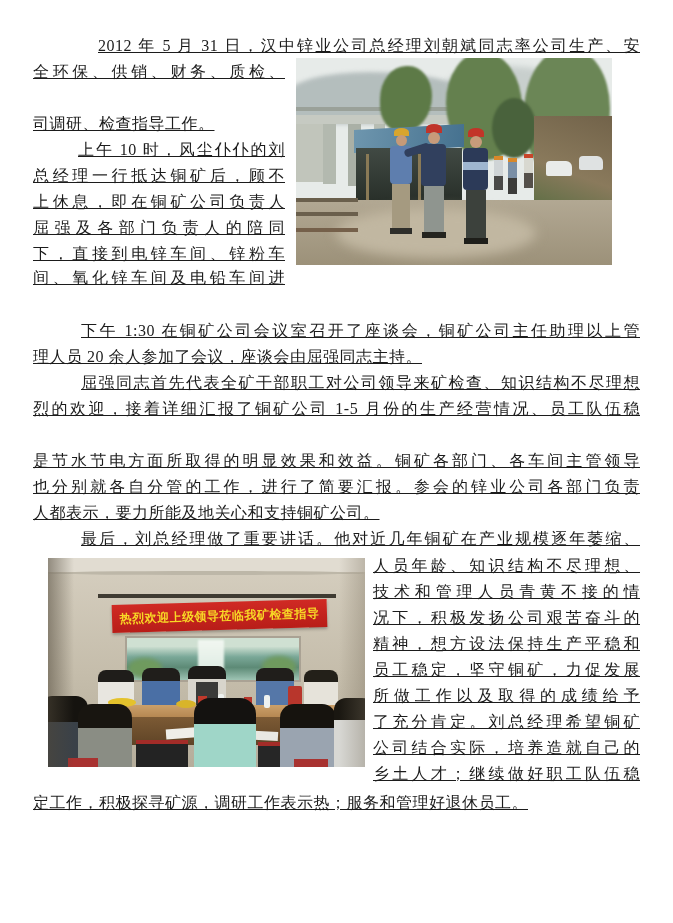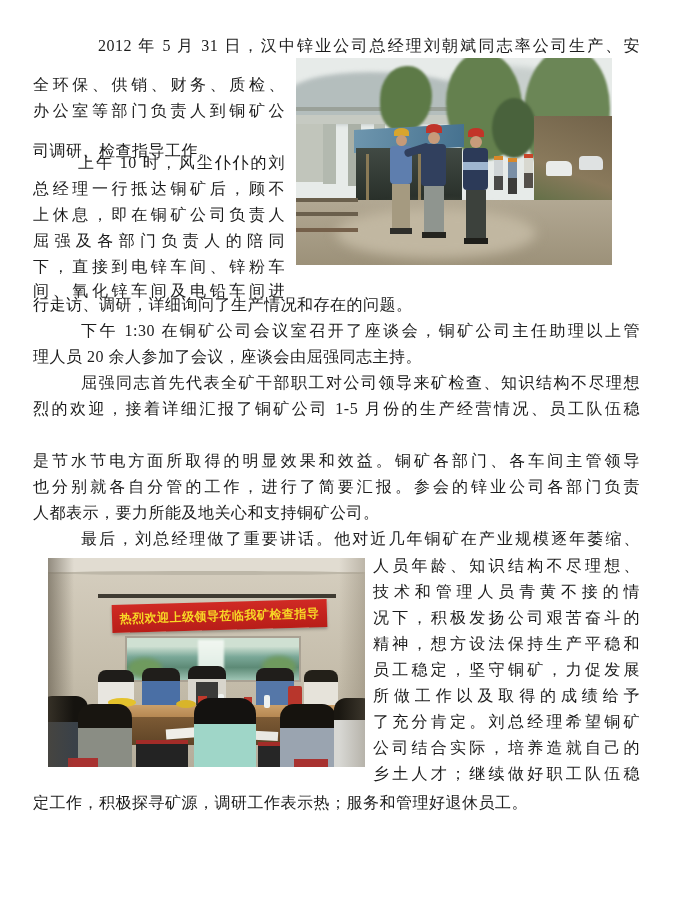--- a/index.html
+++ b/index.html
@@ -6,23 +6,23 @@
   .page{
     position:relative;width:673px;height:923px;margin:0 auto;
     background:#ffffff;overflow:hidden;
     font-family:"Liberation Serif","DejaVu Serif",serif;
   }
   
   .tl{
     position:absolute;left:33px;width:607px;height:26px;line-height:26px;
     font-size:16px;color:#1c1c1c;letter-spacing:.5px;
     text-align:justify;text-align-last:justify;
-    white-space:nowrap;overflow:hidden;
+    white-space:nowrap;overflow:hidden;text-decoration:underline;
   }
-  .lc{width:252px;margin-top:13px;}
+  .lc{width:252px;}
   .rc{left:373px;width:267px;}
   .end{text-align-last:left;}
   .i65{text-indent:65px;}
   .i45{text-indent:45px;}
   .i48{text-indent:48px;}
 
   
   .photo{position:absolute;overflow:hidden;}
   .ph{position:absolute;}
 
@@ -130,29 +130,27 @@
     letter-spacing:1px;
   }
 </style>
 </head>
 <body>
 
 <div class="page">
 
   <div class="tl i65" style="top:33px">2012 年 5 月 31 日，汉中锌业公司总经理刘朝斌同志率公司生产、安</div>
   <div class="tl lc" style="top:59px">全环保、供销、财务、质检、</div>
-  <div class="tl lc" style="top:85px">办公室等部门负责人到铜矿公</div>
-  <div class="tl lc end" style="top:125px">司调研、检查指导工作。</div>
+  <div class="tl lc end" style="top:111px">司调研、检查指导工作。</div>
   <div class="tl lc i45" style="top:137px">上午 10 时，风尘仆仆的刘</div>
   <div class="tl lc" style="top:163px">总经理一行抵达铜矿后，顾不</div>
   <div class="tl lc" style="top:189px">上休息，即在铜矿公司负责人</div>
   <div class="tl lc" style="top:215px">屈强及各部门负责人的陪同</div>
   <div class="tl lc" style="top:241px">下，直接到电锌车间、锌粉车</div>
   <div class="tl lc" style="top:265px">间、氧化锌车间及电铅车间进</div>
-  <div class="tl end" style="top:292px">行走访、调研，详细询问了生产情况和存在的问题。</div>
   <div class="tl i48" style="top:318px">下午 1:30 在铜矿公司会议室召开了座谈会，铜矿公司主任助理以上管</div>
   <div class="tl end" style="top:344px">理人员 20 余人参加了会议，座谈会由屈强同志主持。</div>
   <div class="tl i48" style="top:370px">屈强同志首先代表全矿干部职工对公司领导来矿检查、知识结构不尽理想</div>
   <div class="tl" style="top:396px">烈的欢迎，接着详细汇报了铜矿公司 1-5 月份的生产经营情况、员工队伍稳</div>
   <div class="tl" style="top:474px">也分别就各自分管的工作，进行了简要汇报。参会的锌业公司各部门负责</div>
   <div class="tl" style="top:448px">是节水节电方面所取得的明显效果和效益。铜矿各部门、各车间主管领导</div>
   <div class="tl end" style="top:500px">人都表示，要力所能及地关心和支持铜矿公司。</div>
   <div class="tl i48" style="top:526px">最后，刘总经理做了重要讲话。他对近几年铜矿在产业规模逐年萎缩、</div>
   <div class="tl rc" style="top:553px">人员年龄、知识结构不尽理想、</div>
   <div class="tl rc" style="top:579px">技术和管理人员青黄不接的情</div>

